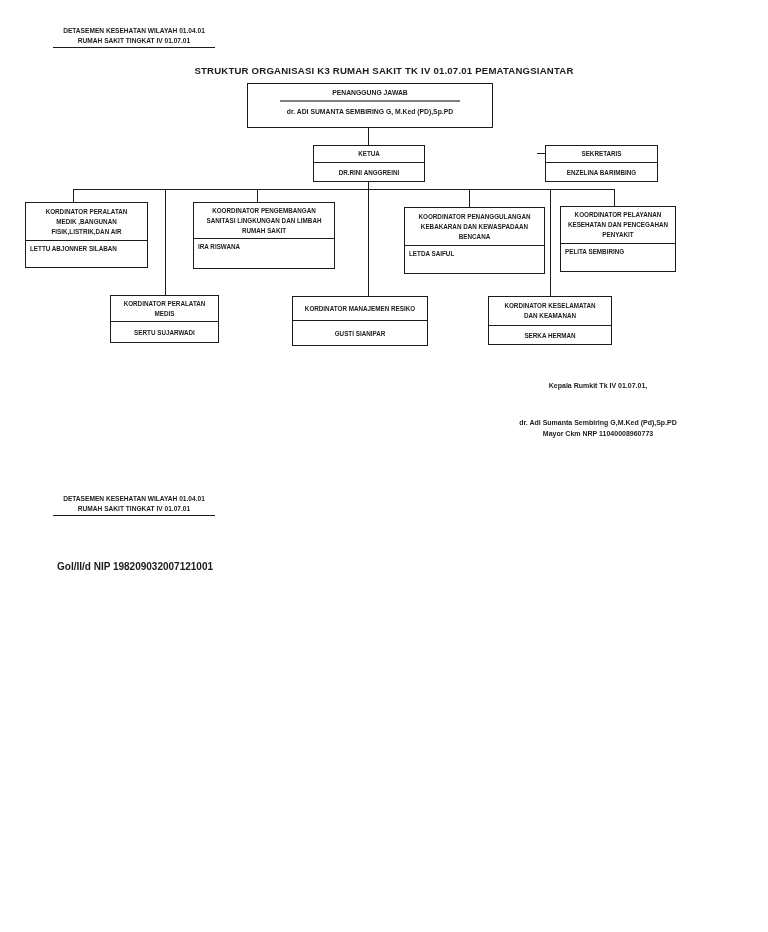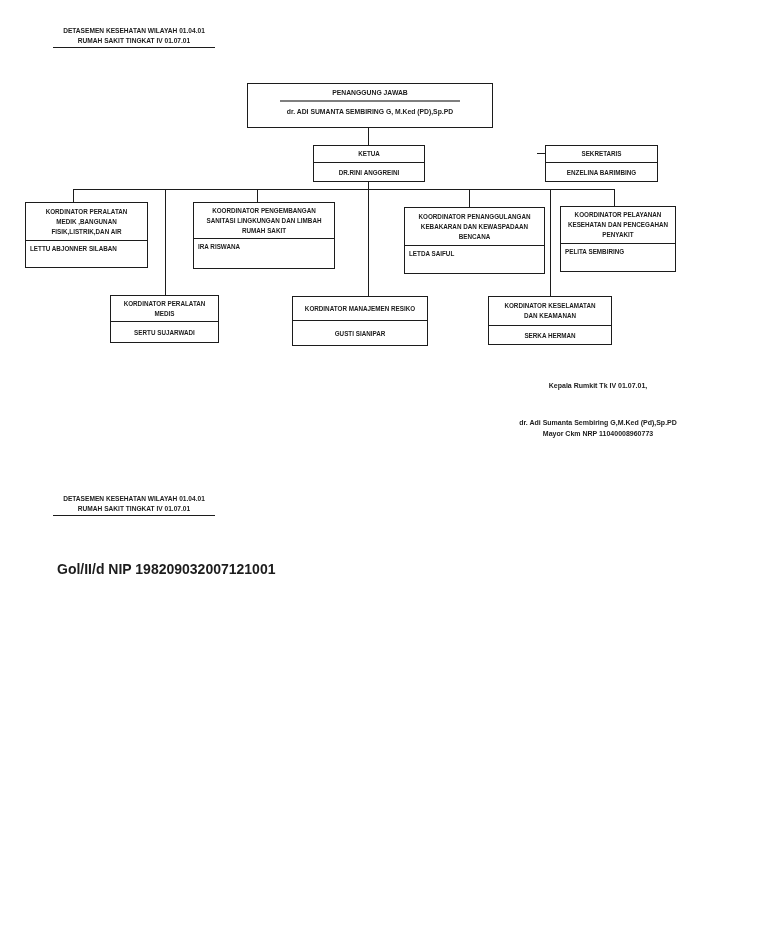--- a/index.html
+++ b/index.html
@@ -44,32 +44,33 @@
   #b6{left:292px;top:296px;width:136px;height:50px;} #b6 .cell-role{height:24px;} #b6 .cell-name{height:24px;}
   #b7{left:488px;top:296px;width:124px;height:49px;} #b7 .cell-role{height:29px;} #b7 .cell-name{height:18px;}
   
   .vline{position:absolute;width:1px;background:#1c1c1c;}
   .hline{position:absolute;height:1px;background:#1c1c1c;}
   
   .sig{position:absolute;text-align:center;font-size:7px;line-height:11px;}
   #sig1{left:478px;top:380px;width:240px;}
   #sig23{left:468px;top:417px;width:260px;}
   
-  .nip{position:absolute;left:57px;top:561px;font-size:14px;}
+  .nip{position:absolute;left:57px;top:561px;font-size:10px;}
 </style>
 </head>
 <body>
 
 <div class="page">
 
   <div class="letterhead" id="hdr-top">
     <div>DETASEMEN KESEHATAN WILAYAH 01.04.01</div>
     <div class="uline">RUMAH SAKIT TINGKAT IV 01.07.01</div>
   </div>
 
+  <div class="doc-title">STRUKTUR ORGANISASI K3 RUMAH SAKIT TK IV 01.07.01 PEMATANGSIANTAR</div>
 
   <div class="box" id="pj">
     <div class="pj-role">PENANGGUNG JAWAB</div>
     <div class="pj-divider"></div>
     <div class="pj-name">dr. ADI SUMANTA SEMBIRING G, M.Ked (PD),Sp.PD</div>
   </div>
 
   <div class="vline" style="left:368px;top:127px;height:18px;"></div>
   <div class="vline" style="left:368px;top:182px;height:7px;"></div>
   <div class="hline" style="left:73px;top:189px;width:542px;"></div>

